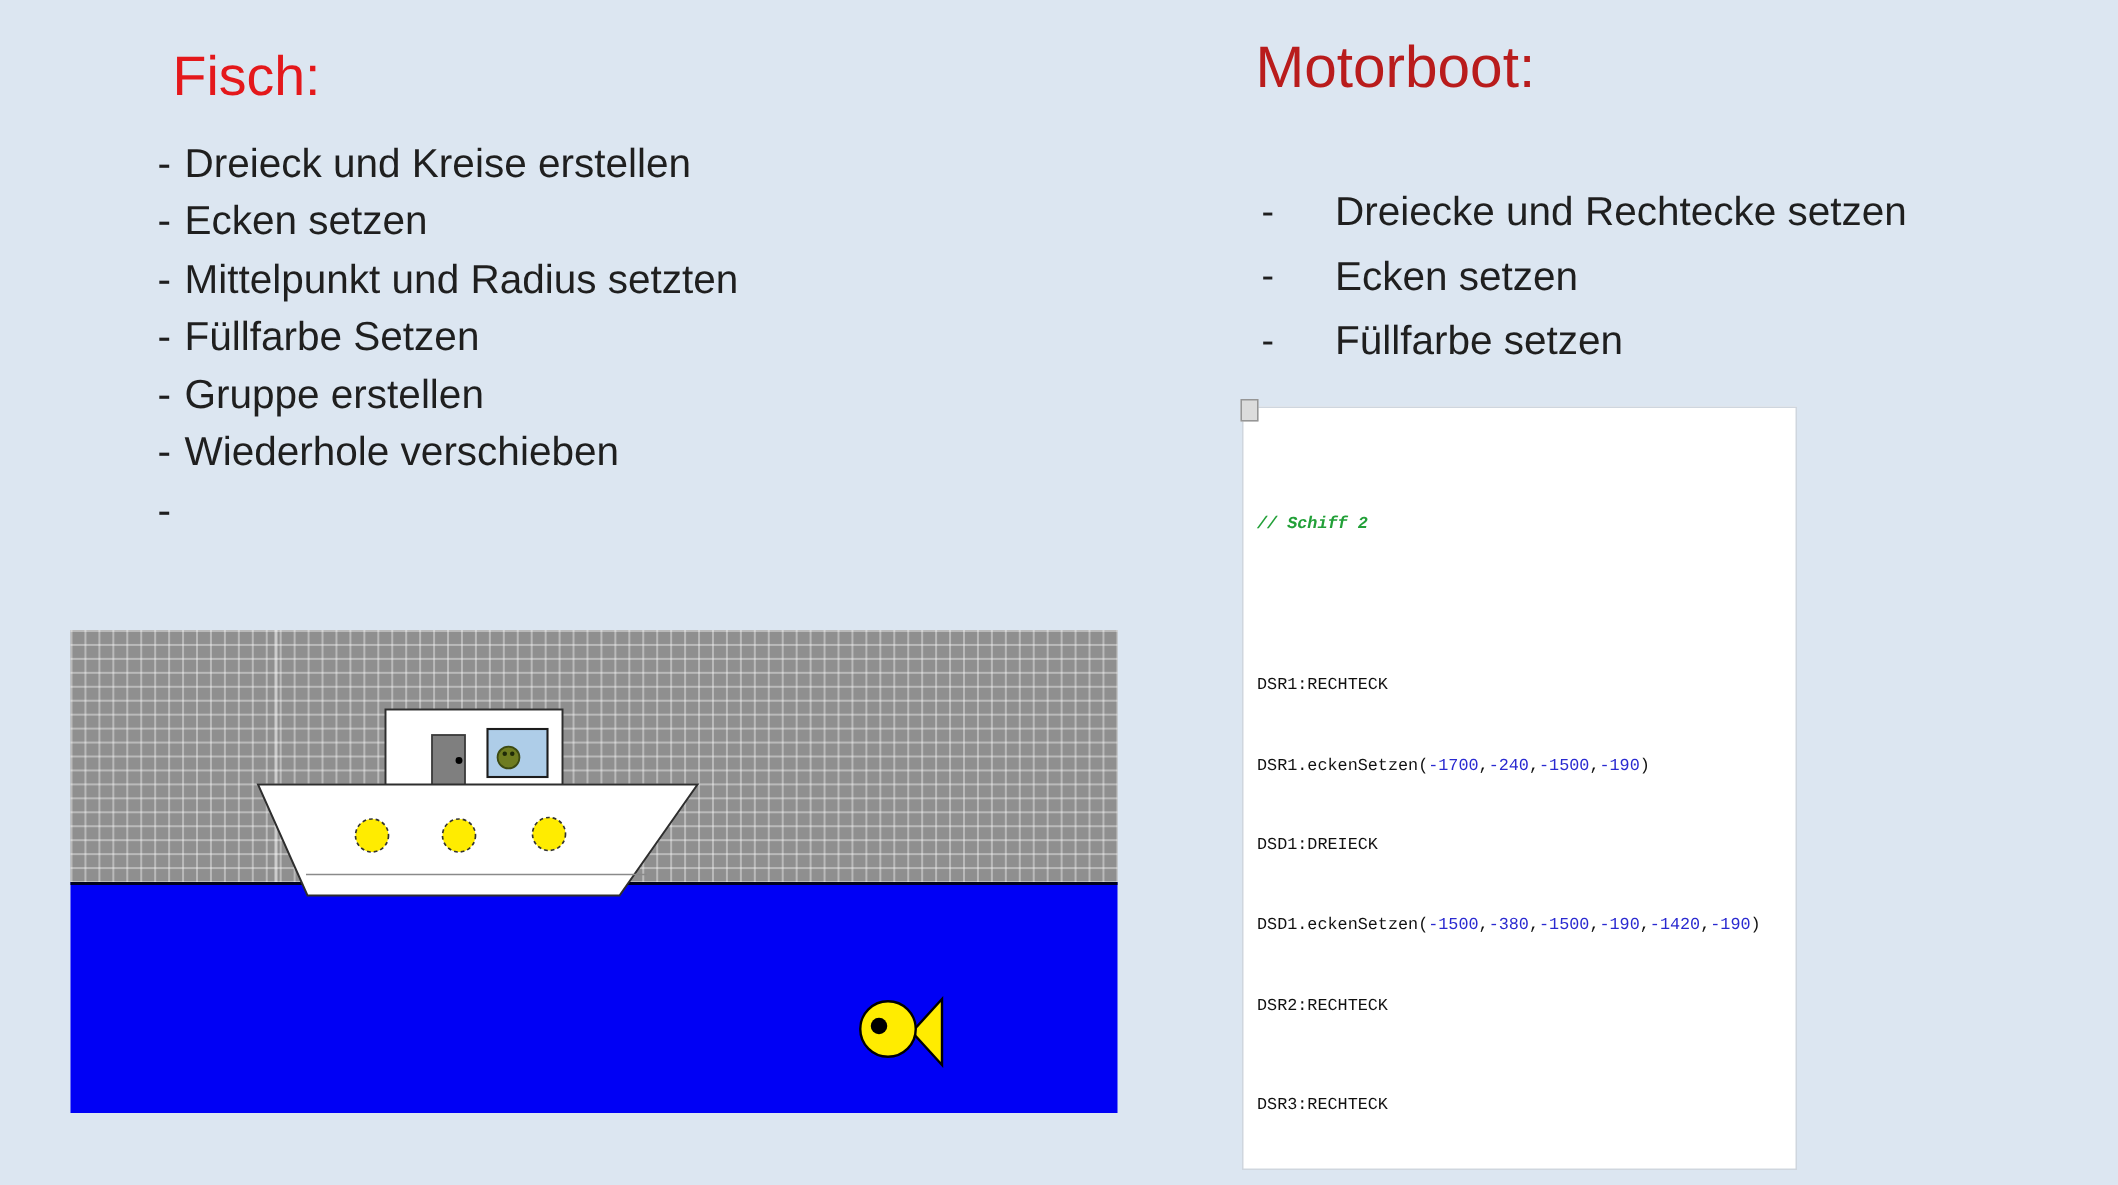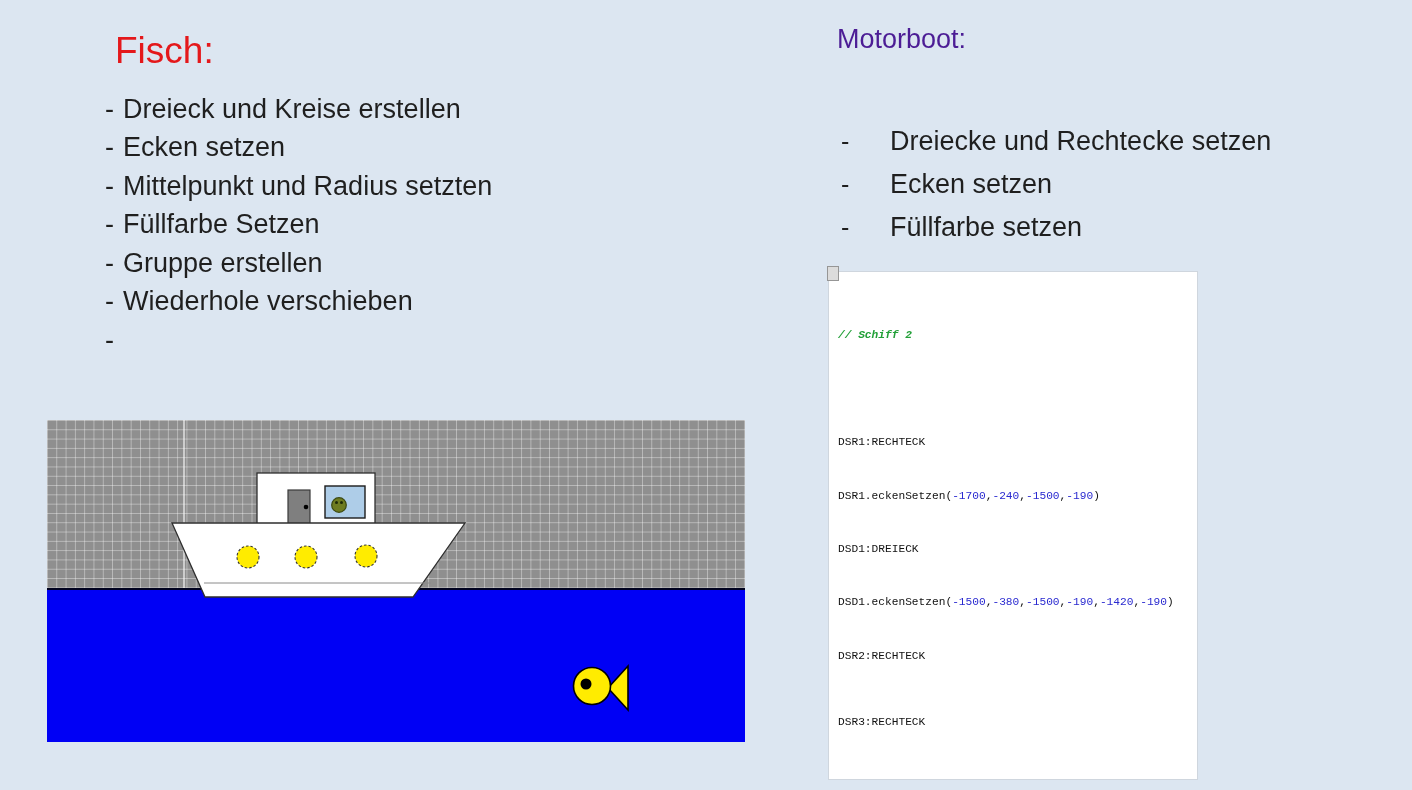--- a/index.html
+++ b/index.html
@@ -19,41 +19,41 @@
   .fisch-list{position:absolute;left:105px;top:90px;}
   .fisch-list .row{
     height:38.5px;display:flex;align-items:center;
     font-size:27px;color:#1f1f1f;white-space:nowrap;
   }
   .fisch-list .dash{margin-right:9px;}
 
   
   .moto-title{
     position:absolute;left:837px;top:24px;
-    font-size:27px;line-height:1.15;color:#4c1d95;
+    font-size:39px;line-height:1.15;color:#b91c1c;
   }
   .moto-list{position:absolute;left:841px;top:120px;}
   .moto-list .row{
     height:43px;display:flex;align-items:center;
     font-size:27px;color:#1f1f1f;white-space:nowrap;
   }
   .moto-list .m-dash{width:49px;font-size:25px;}
 
   
   .code-panel{
     position:absolute;left:828px;top:271px;width:370px;height:509px;
     background:#ffffff;border:1px solid #cfd6de;box-sizing:border-box;
   }
   .code-corner{
     position:absolute;left:-2px;top:-6px;width:12px;height:15px;
     background:#dcdcdc;border:1px solid #969696;box-sizing:border-box;
   }
   .code-body{
     position:absolute;left:0;top:0;right:0;bottom:0;
-    padding:4px 8px 0 9px;overflow:hidden;
+    padding:19px 8px 0 9px;overflow:hidden;
     font-family:"Liberation Mono",monospace;
     font-size:11.2px;line-height:13.35px;color:#111111;
     white-space:pre;
   }
   .code-line{height:13.35px;}
   .code-line .num{color:#2a2ad0;}
   .code-line.comment{color:#22a038;font-style:italic;font-weight:bold;}
 
   
   .picture{

